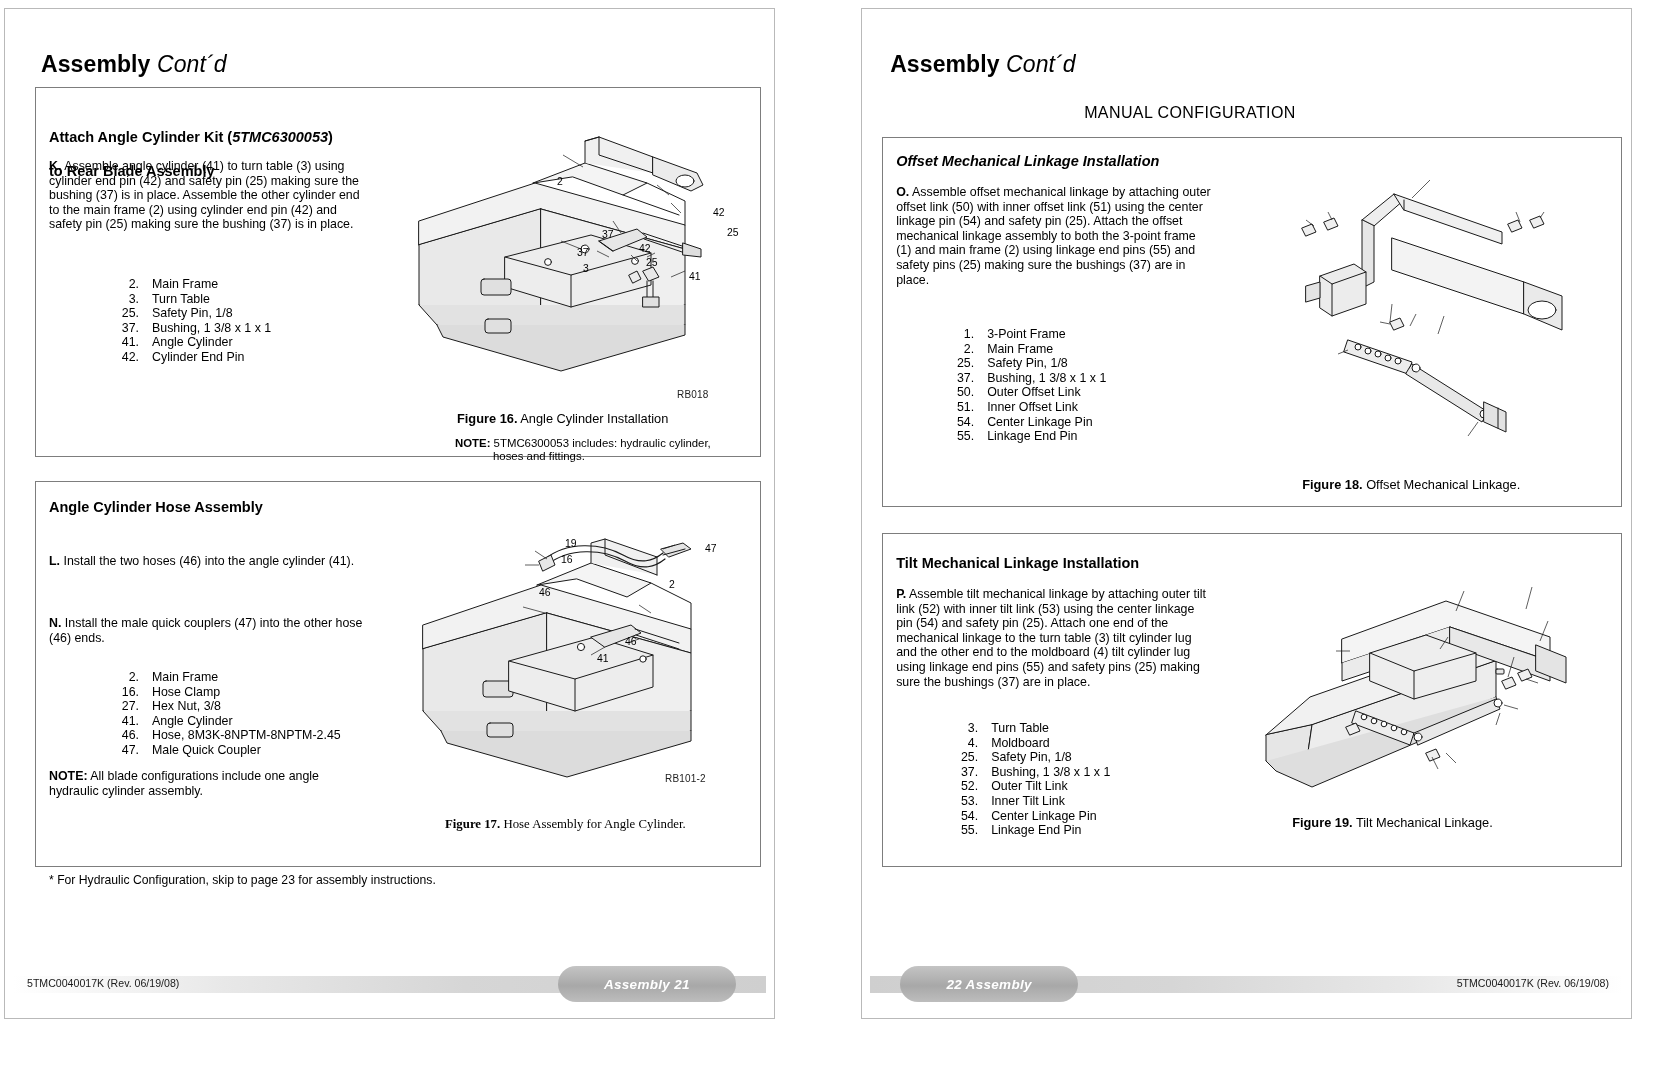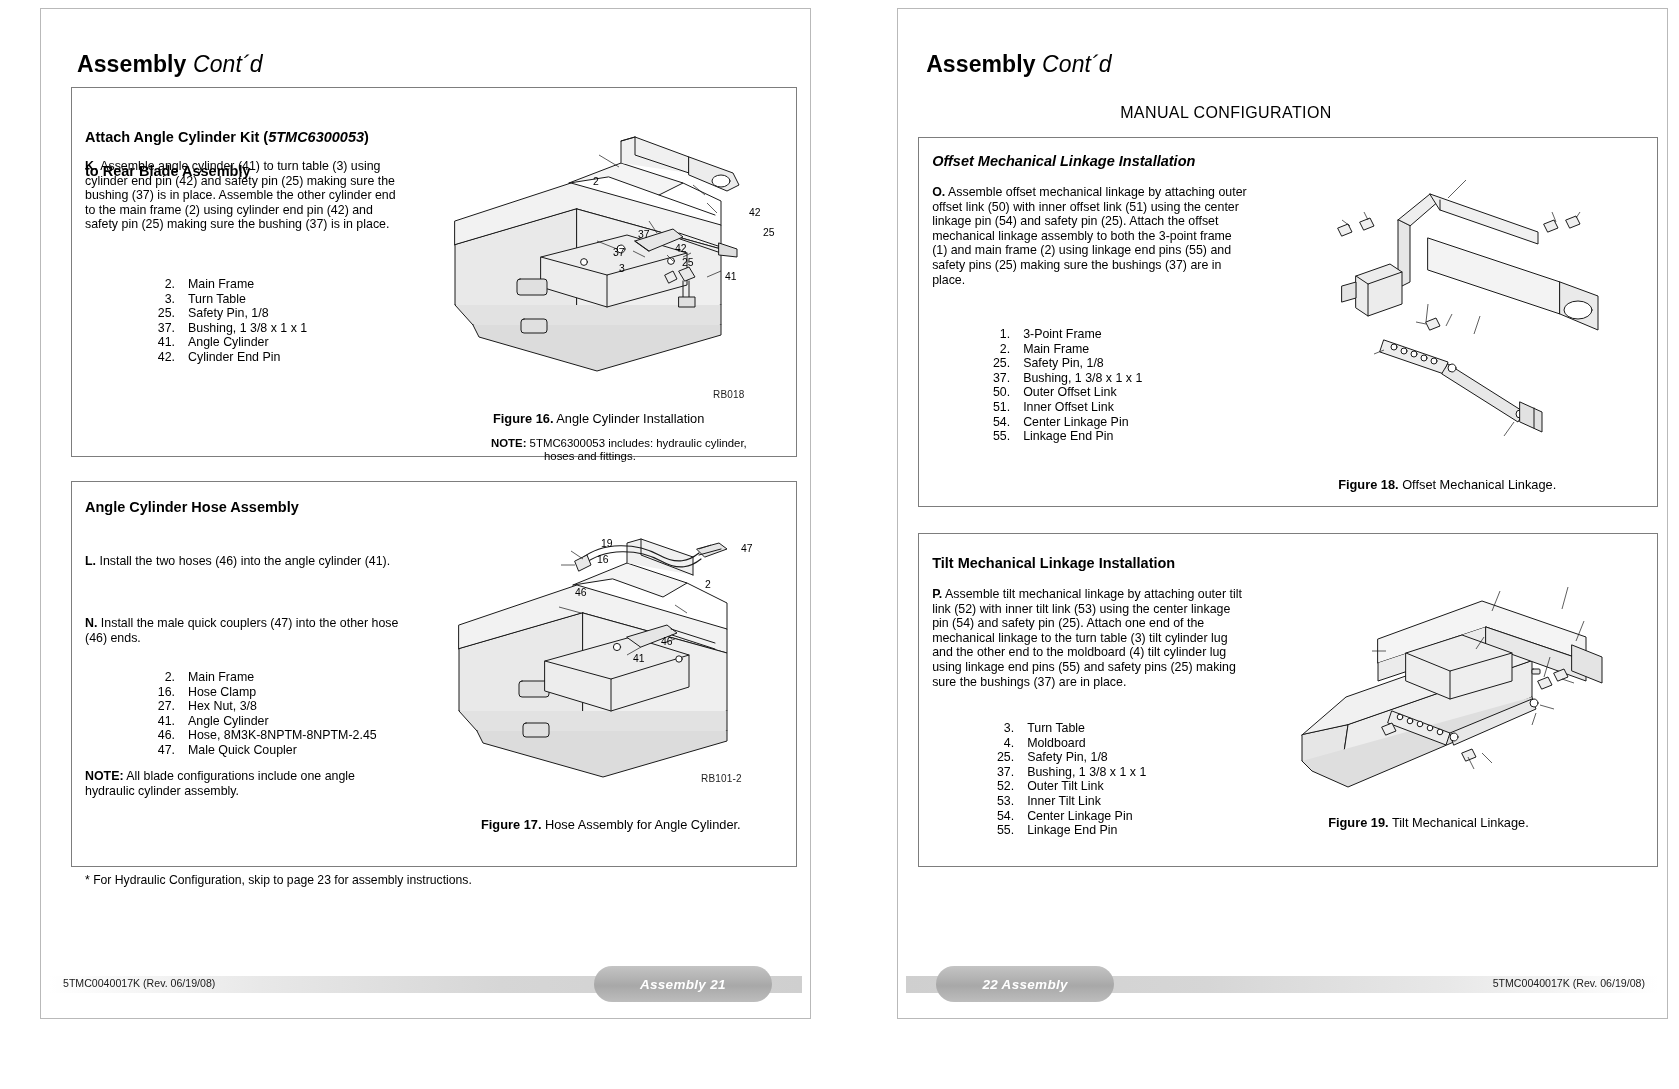--- a/index.html
+++ b/index.html
@@ -7,21 +7,20 @@
     width:1679px;height:1089px;
     background:#ffffff;
     font-family:"Liberation Sans", sans-serif;
     color:#000;
     overflow:hidden;
   }
   .spread{
     position:relative;width:1632px;height:1089px;
     display:flex;
     background:#ffffff;
-    padding-left:36px;
   }
   .page{
     position:relative;
     width:786px;height:1011px;
     margin-top:8px;
     background:#ffffff;
     border:1px solid #b9b9b9;
     box-sizing:border-box;
   }
   .page-left{margin-left:4px;}
@@ -276,21 +275,21 @@
       <div class="dwgid" style="left:672px;top:380px;">RB018</div>
 
       <div class="figcap" style="left:452px;top:402px;">
         <b>Figure 16.</b>
         <span>Angle Cylinder Installation</span>
       </div>
 
       <div class="note" style="left:450px;top:428px;">
         <b>NOTE:</b>
         <span>5TMC6300053 includes: hydraulic cylinder,</span><br>
-        <span style="margin-left:53px;">hoses and fittings.</span>
+        <span style="margin-left:38px;">hoses and fittings.</span>
       </div>
 
       <div class="block" style="left:30px;top:472px;width:726px;height:386px;"></div>
 
       <div class="blk-title" style="left:44px;top:490px;">Angle Cylinder Hose Assembly</div>
 
       <div class="para" style="left:44px;top:545px;width:320px;">
         <b>L.</b>
         <span>Install the two hoses (46) into the angle cylinder (41).</span>
       </div>
@@ -386,21 +385,21 @@
         <span class="callout" style="left:700px;top:534px;">47</span>
         <span class="callout" style="left:556px;top:545px;">16</span>
         <span class="callout" style="left:534px;top:578px;">46</span>
         <span class="callout" style="left:664px;top:570px;">2</span>
         <span class="callout" style="left:620px;top:627px;">46</span>
         <span class="callout" style="left:592px;top:644px;">41</span>
       </div>
 
       <div class="dwgid" style="left:660px;top:764px;">RB101-2</div>
 
-      <div class="figcap" style="left:440px;top:808px;">
+      <div class="figcap" style="left:440px;top:808px;font-family:Liberation Serif, serif;">
         <b>Figure 17.</b>
         <span>Hose Assembly for Angle Cylinder.</span>
       </div>
 
       <div class="footnote" style="left:44px;top:864px;">* For Hydraulic Configuration, skip to page 23 for assembly instructions.</div>
 
       <div class="footbar">
         <div class="bar"></div>
         <div class="doc" style="left:22px;">5TMC0040017K (Rev. 06/19/08)</div>
         <div class="tab" style="right:38px;">Assembly 21</div>

